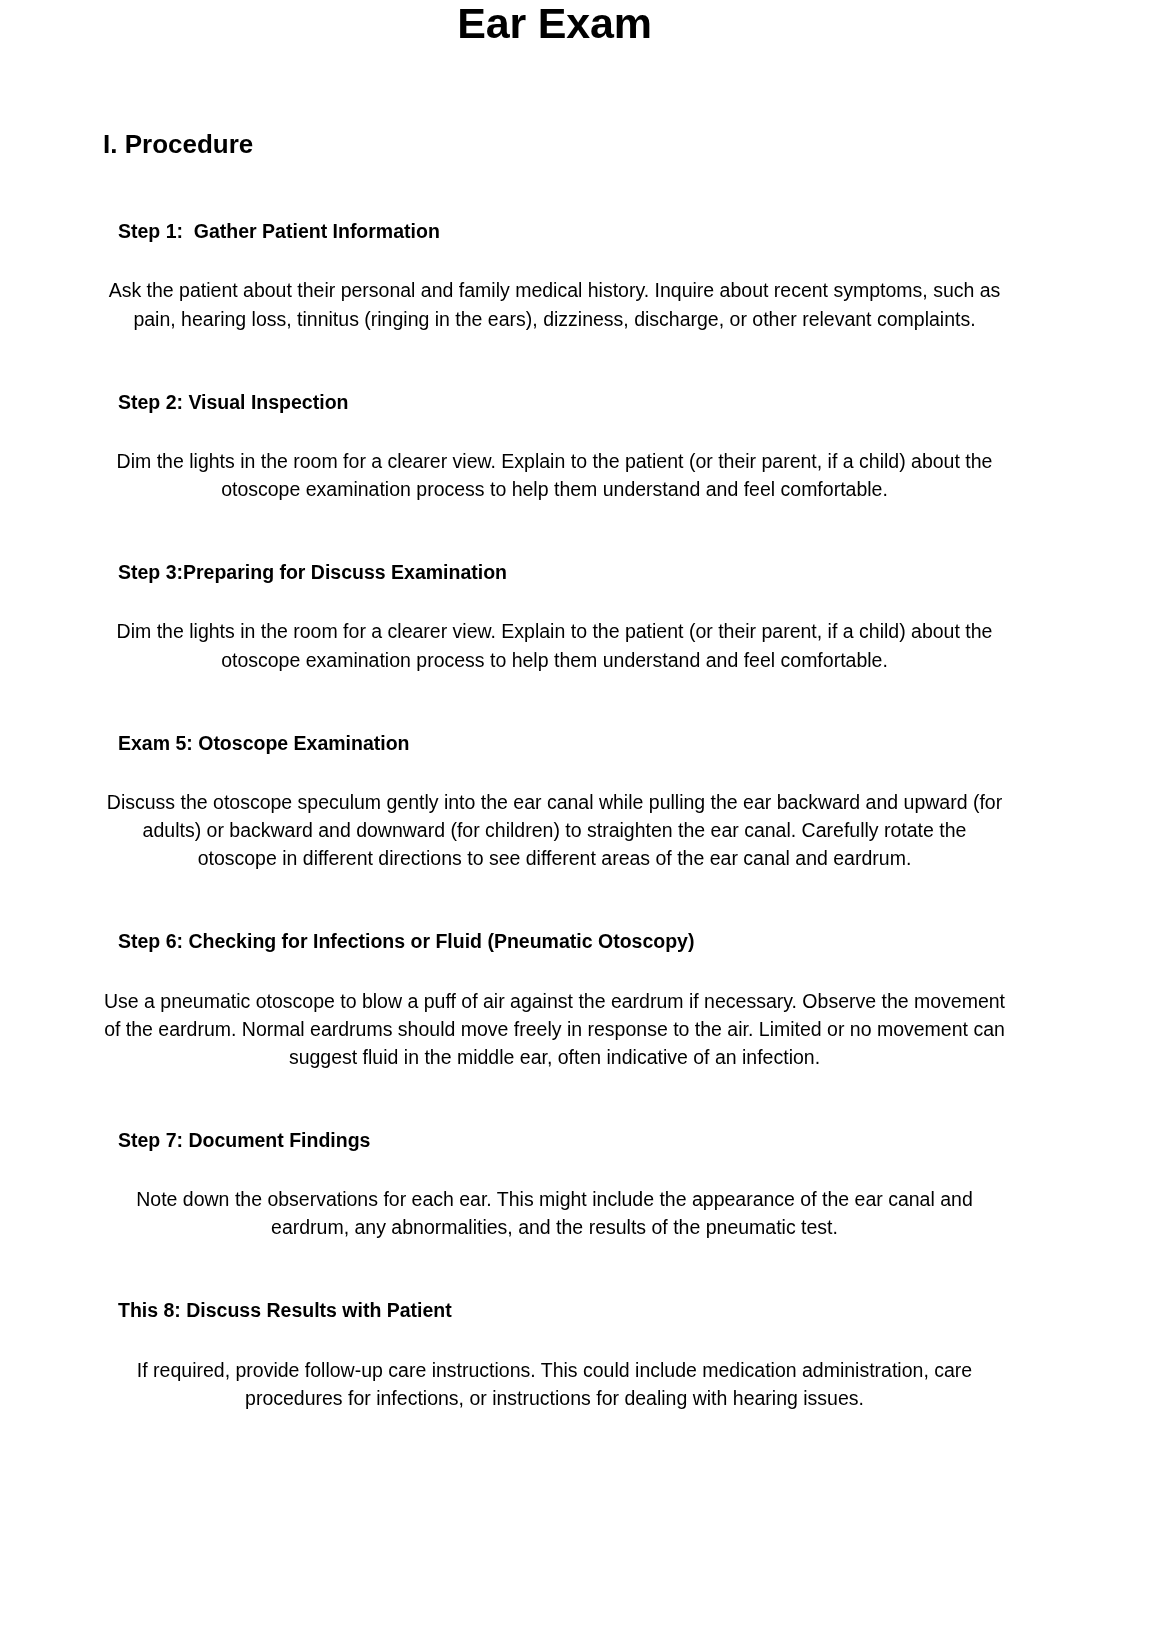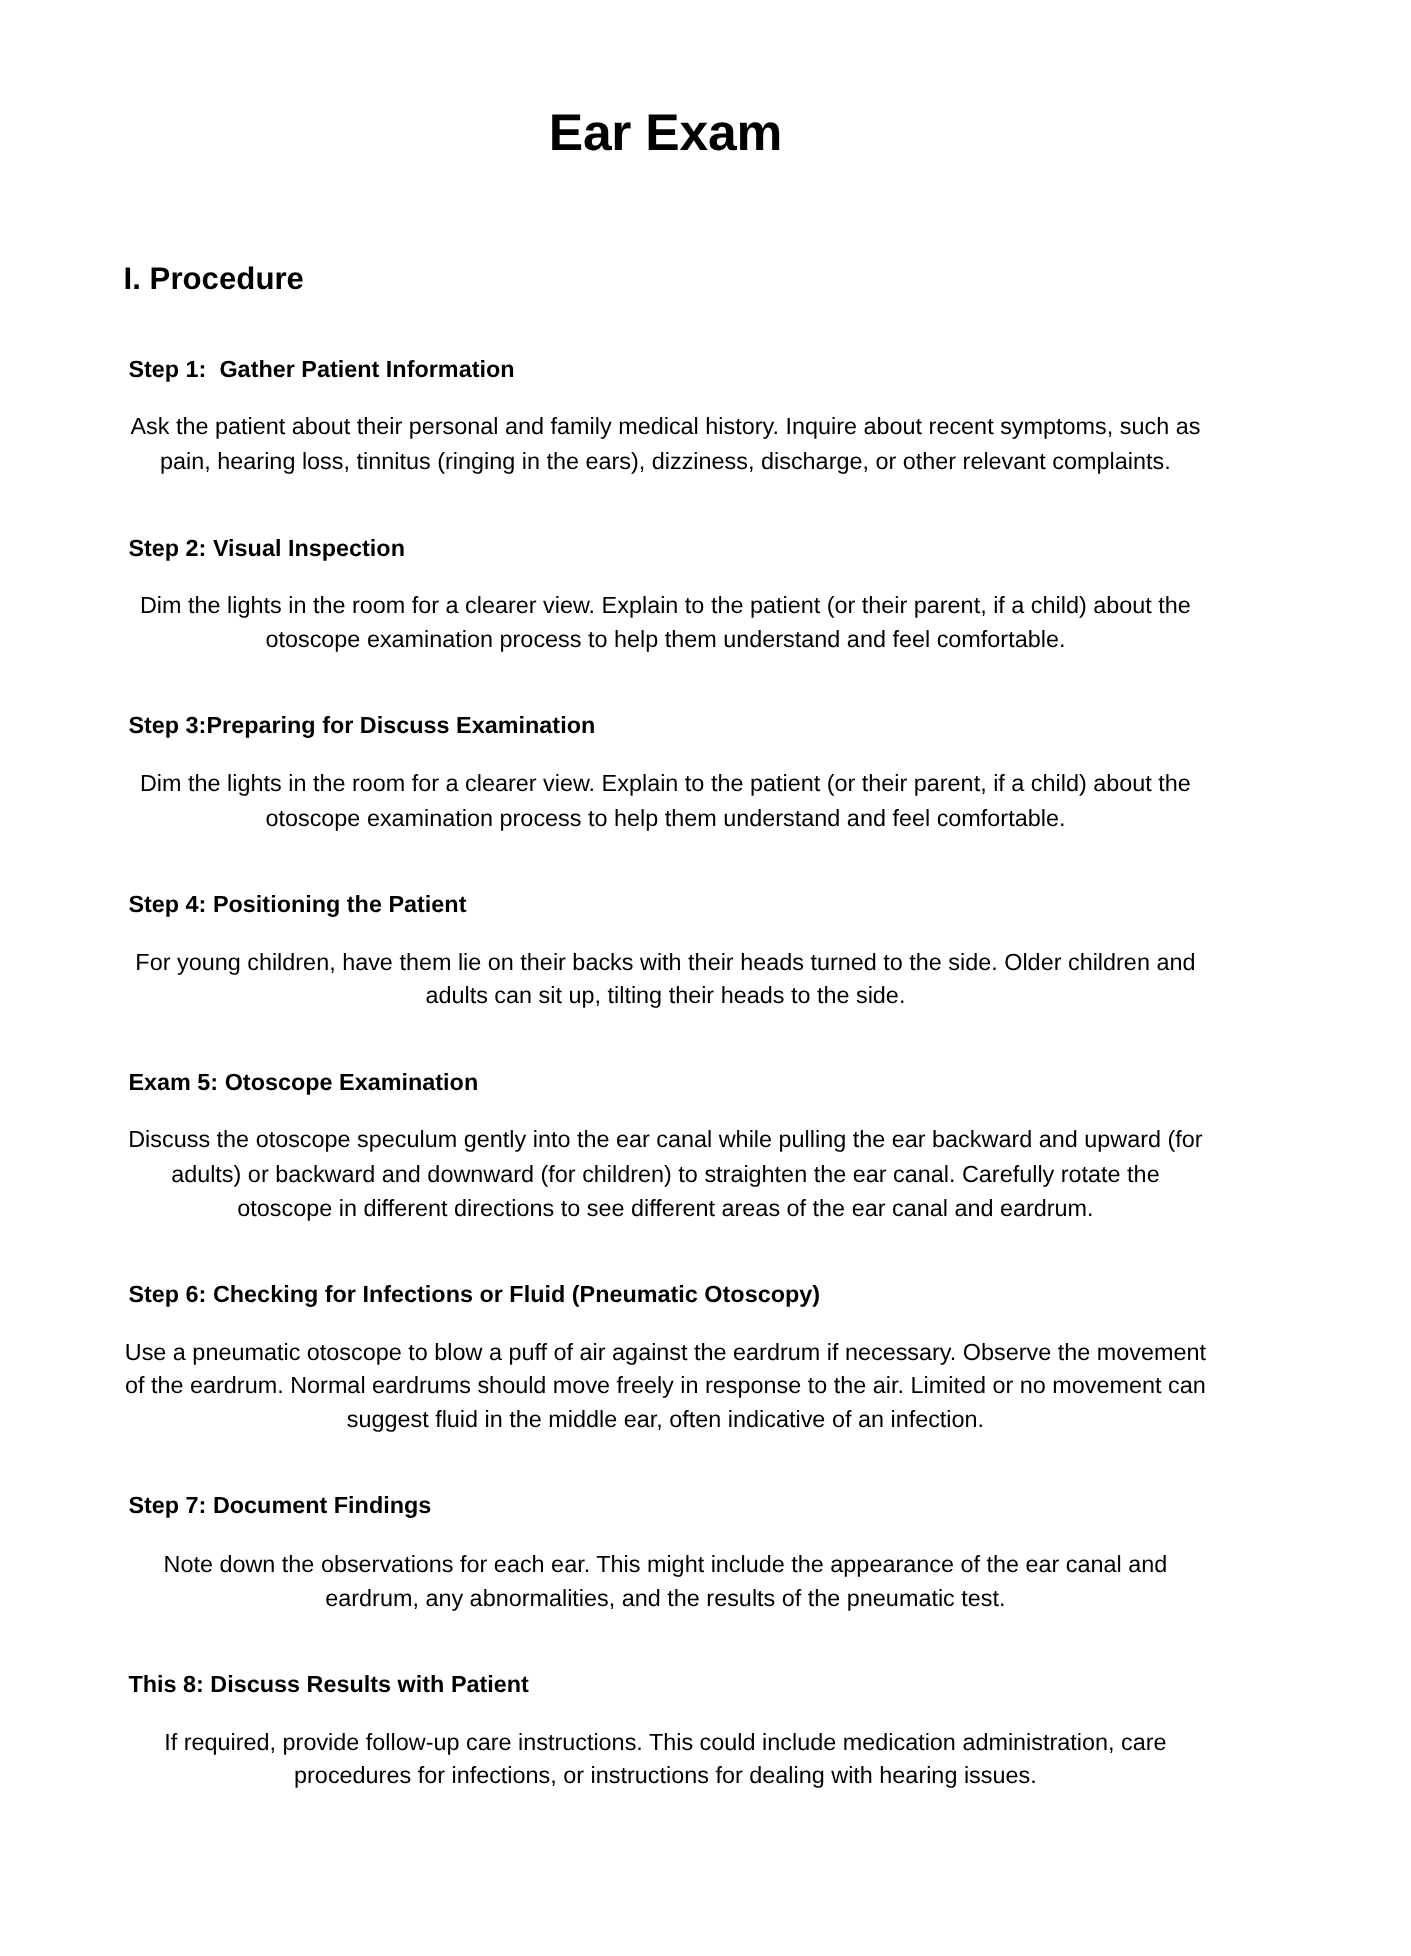--- a/index.html
+++ b/index.html
@@ -27,36 +27,35 @@
     top: 0;
     width: 903px;
   }
   .doc-title {
     text-align: center;
     font-size: 43px;
     font-weight: bold;
     line-height: 1.1;
     letter-spacing: -0.2px;
     margin: 0;
-    padding-top: 88px;
     color: #000000;
   }
   .section-heading {
     font-size: 26px;
     font-weight: bold;
     line-height: 1.3;
     margin: 0;
     padding-top: 81px;
     color: #000000;
   }
   .step-heading {
     font-size: 19.5px;
     font-weight: bold;
     line-height: 1.3;
-    margin: 4px;
+    margin: 15px;
     padding-top: 42px;
     color: #000000;
     white-space: pre;
   }
   .step-body {
     font-size: 19.5px;
     font-weight: normal;
     line-height: 1.44;
     margin: 0;
     padding-top: 17px;
@@ -85,24 +84,20 @@
     <div class="step-block">
       <h3 class="step-heading">Step 2: Visual Inspection</h3>
       <p class="step-body">Dim the lights in the room for a clearer view. Explain to the patient (or their parent, if a child) about the otoscope examination process to help them understand and feel comfortable.</p>
     </div>
 
     <div class="step-block">
       <h3 class="step-heading">Step 3:Preparing for Discuss Examination</h3>
       <p class="step-body">Dim the lights in the room for a clearer view. Explain to the patient (or their parent, if a child) about the otoscope examination process to help them understand and feel comfortable.</p>
     </div>
 
-    <div class="step-block">
-      <h3 class="step-heading">Step 4: Positioning the Patient</h3>
-      <p class="step-body">For young children, have them lie on their backs with their heads turned to the side. Older children and adults can sit up, tilting their heads to the side.</p>
-    </div>
 
     <div class="step-block">
       <h3 class="step-heading">Exam 5: Otoscope Examination</h3>
       <p class="step-body">Discuss the otoscope speculum gently into the ear canal while pulling the ear backward and upward (for adults) or backward and downward (for children) to straighten the ear canal. Carefully rotate the otoscope in different directions to see different areas of the ear canal and eardrum.</p>
     </div>
 
     <div class="step-block">
       <h3 class="step-heading">Step 6: Checking for Infections or Fluid (Pneumatic Otoscopy)</h3>
       <p class="step-body">Use a pneumatic otoscope to blow a puff of air against the eardrum if necessary. Observe the movement of the eardrum. Normal eardrums should move freely in response to the air. Limited or no movement can suggest fluid in the middle ear, often indicative of an infection.</p>
     </div>

